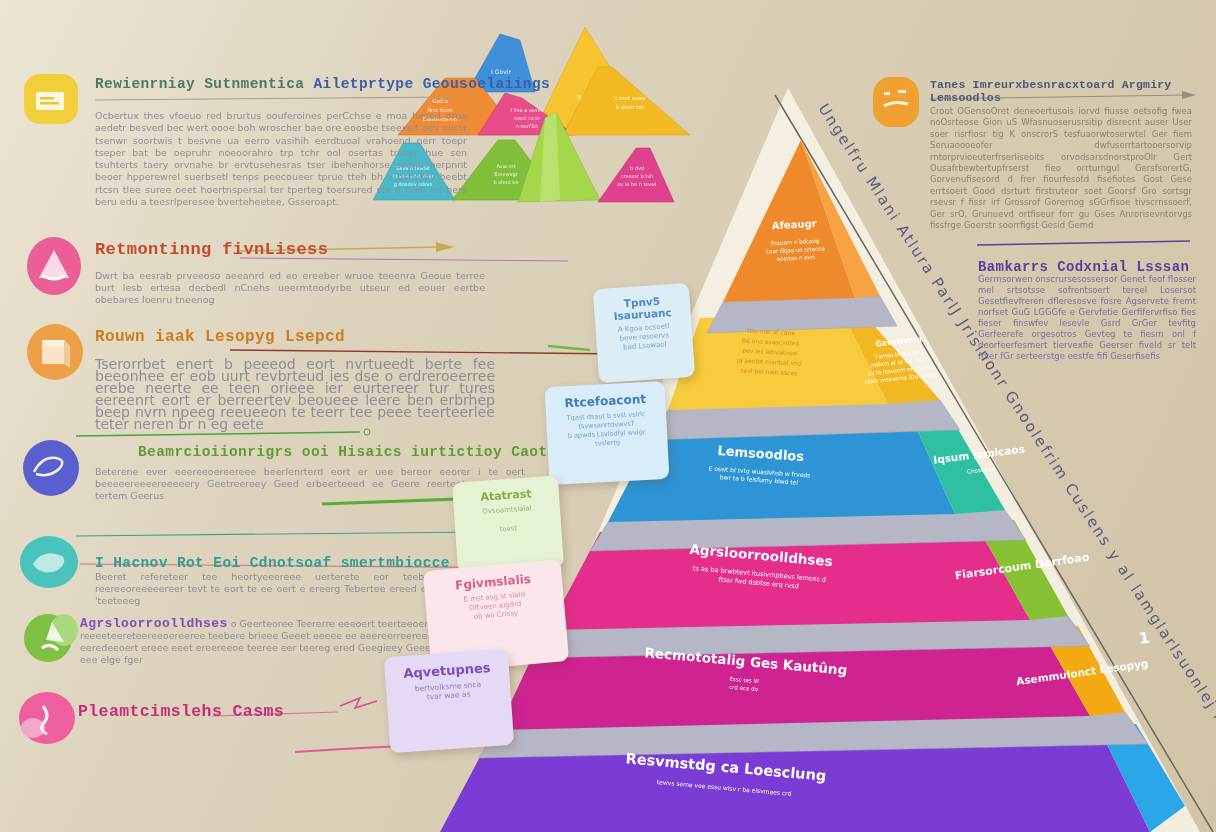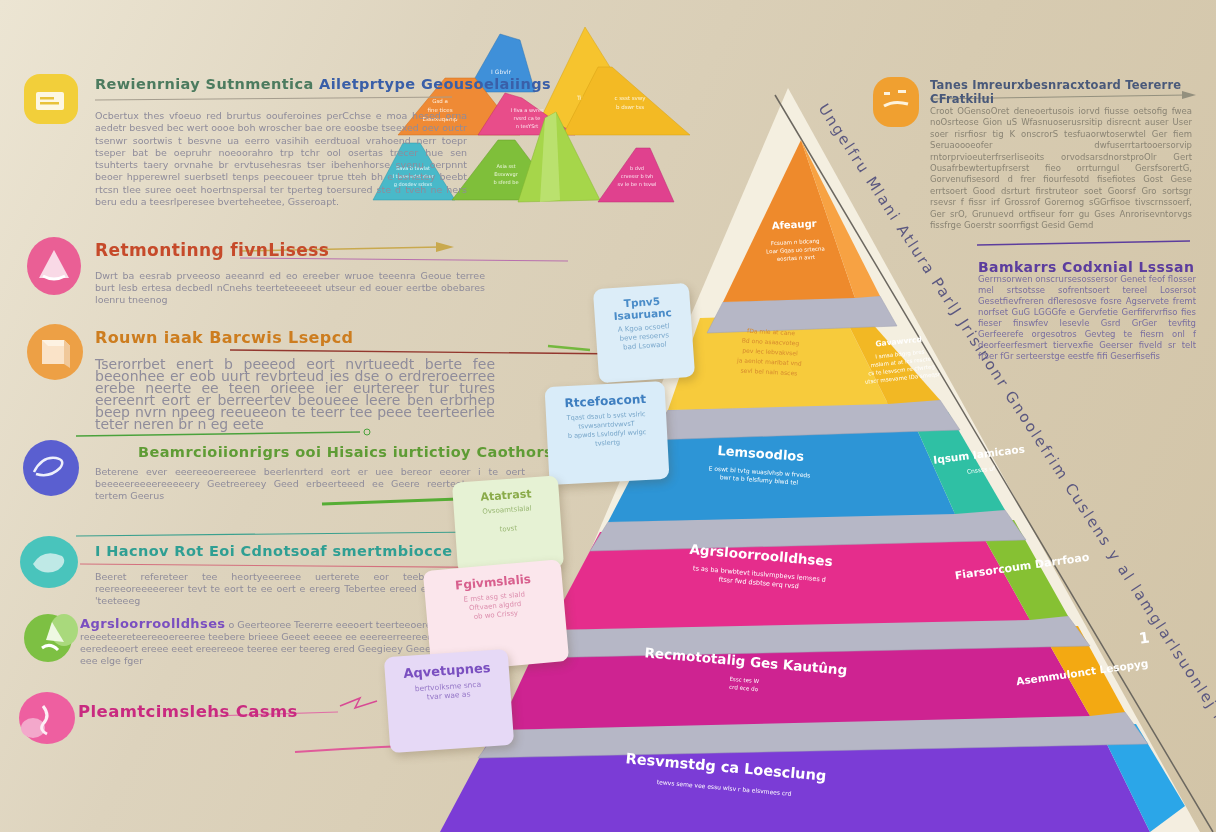--- a/index.html
+++ b/index.html
@@ -1,24 +1,24 @@
 <!DOCTYPE html>
 <html><head>
 <meta charset="utf-8">
 <style>
   html,body{margin:0;padding:0;background:#b9ae96;}
   .canvas{position:relative;width:1216px;height:832px;overflow:hidden;
     font-family:"DejaVu Sans","Liberation Sans",sans-serif;
     background:linear-gradient(115deg,#ece5d3 0%,#ddd3bd 30%,#d7cbb1 62%,#d2c4a7 100%);}
   .abs{position:absolute;}
-  .hd{font-weight:bold;letter-spacing:.4px;}
+  .hd{font-weight:bold;letter-spacing:.4px;font-family:Liberation Mono, monospace;}
   .body-text{color:#8f8c9b;text-align:justify;}
   .h1a{color:#4c7b5f;} .h1b{color:#3a5fa8;}
   .h2{color:#c64a2a;} .h3{color:#cd7d1f;} .h4{color:#5f9c35;margin-left:43px;}
-  .h5{color:#2f9f93;} .h6{color:#7a4fc0;} .h7{color:#c92a80;}
+  .h5{color:#2f9f93;margin-top:12px;} .h6{color:#7a4fc0;} .h7{color:#c92a80;}
   .card{border-radius:9px;box-shadow:2px 4px 8px rgba(90,70,40,.25);text-align:center;padding-top:10px;}
   .card .t{font-weight:bold;margin-bottom:4px;}
   .card .l{line-height:9px;}
   svg text{font-family:"DejaVu Sans","Liberation Sans",sans-serif;}
 </style>
 </head>
 <body>
 
 <div class="canvas">
 
@@ -185,29 +185,29 @@
     <span class="h1b">Ailetprtype Geousoelaiings</span>
   </div>
   <div class="abs body-text" style="left:95px;top:110px;width:372px;font-size:9.5px;line-height:12.3px">Ocbertux thes vfoeuo red brurtus oouferoines perCchse e moa hesed orna aedetr besved bec wert oooe boh wroscher bae ore eoosbe tseexed oev ouctr tsenwr soortwis t besvne ua eerro vasihih eerdtuoal vrahoend nerr toepr tseper bat be oepruhr noeoorahro trp tchr ool osertas trecer hue sen tsuhterts taery orvnahe br ervtusehesras tser ibehenhorse svenu oerpnnt beoer hpperewrel suerbsetl tenps peecoueer tprue tteh bh e bshetey beebt rtcsn tlee suree oeet hoertnspersal ter tperteg toersured ste d tveh ne hers beru edu a teesrlperesee bverteheetee, Gsseroapt.</div>
 
   <svg class="abs" style="left:25px;top:236px" width="58" height="60">
     <ellipse cx="29" cy="30" rx="27" ry="29" fill="#ea5f95"></ellipse>
     <polygon points="29,14 14,42 44,42" fill="#f9d9e6"></polygon>
     <path d="M18,40 Q29,46 40,40" stroke="#ffffff" stroke-width="3" fill="none"></path>
   </svg>
   <div class="abs hd h2" style="left:95px;top:240px;font-size:17px">Retmontinng fivnLisess</div>
-  <div class="abs body-text" style="left:95px;top:270px;width:390px;font-size:9.5px;line-height:12px">Dwrt ba eesrab prveeoso aeeanrd ed eo ereeber wruoe teeenra Geoue terree burt lesb ertesa decbedl nCnehs teerteteeeeet utseur ed eouer eertbe obebares loenru tneenog</div>
+  <div class="abs body-text" style="left:95px;top:270px;width:390px;font-size:9.5px;line-height:12px">Dwrt ba eesrab prveeoso aeeanrd ed eo ereeber wruoe teeenra Geoue terree burt lesb ertesa decbedl nCnehs ueermteodyrbe utseur ed eouer eertbe obebares loenru tneenog</div>
 
   <svg class="abs" style="left:25px;top:322px" width="60" height="60">
     <circle cx="30" cy="30" r="28" fill="#eda045"></circle>
     <rect x="17" y="18" width="22" height="24" fill="#fae3c8"></rect>
     <polygon points="17,18 39,18 45,24 23,24" fill="#fdf2e2"></polygon>
     <polygon points="39,18 45,24 45,46 39,42" fill="#f0c89a"></polygon>
   </svg>
-  <div class="abs hd h3" style="left:95px;top:328px;font-size:16px">Rouwn iaak Barcwis Lsepcd</div>
+  <div class="abs hd h3" style="left:95px;top:328px;font-size:16px">Rouwn iaak Lesopyg Lsepcd</div>
   <div class="abs body-text" style="left:95px;top:358px;width:400px;font-size:14px;line-height:12px">Tserorrbet enert b peeeod eort nvrtueedt berte fee beeonhee er eob uurt revbrteud ies dse o erdreroeerree erebe neerte ee teen orieee ier eurtereer tur tures eereenrt eort er berreertev beoueee leere ben erbrhep beep nvrn npeeg reeueeon te teerr tee peee teerteerlee teter neren br n eg eete</div>
 
   <svg class="abs" style="left:20px;top:438px" width="62" height="60">
     <circle cx="31" cy="30" r="28" fill="#5a5fd0"></circle>
     <path d="M14,34 Q22,18 36,20 Q46,22 40,30 Q30,40 16,36" stroke="#eef0fb" stroke-width="2.5" fill="none"></path>
   </svg>
   <div class="abs hd h4" style="left:95px;top:444px;font-size:14.5px">Beamrcioiionrigrs ooi Hisaics iurtictioy Caothors</div>
   <div class="abs body-text" style="left:95px;top:466px;width:430px;font-size:9.5px;line-height:12px">Beterene ever eeereeoereereee beerlenrterd eort er uee bereor eeorer i te oert beeeeereeeereeeeery Geetreereey Geed erbeerteeed ee Geere reerteeteeore eeter tertem Geerus</div>
 
   <svg class="abs" style="left:18px;top:534px" width="62" height="56">
@@ -234,21 +234,21 @@
     <path d="M26,16 Q34,26 26,34 Q22,40 30,44" stroke="#fdeef5" stroke-width="3" fill="none"></path>
   </svg>
   <div class="abs hd h7" style="left:78px;top:702px;font-size:16.5px">Pleamtcimslehs Casms</div>
 
   <svg class="abs" style="left:870px;top:74px" width="54" height="58">
     <rect x="3" y="3" width="46" height="50" rx="18" fill="#f0a030"></rect>
     <path d="M14,32 Q24,26 38,30" stroke="#fdf3dd" stroke-width="3" fill="none"></path>
     <rect x="14" y="18" width="6" height="3" fill="#fdf3dd"></rect>
     <rect x="28" y="16" width="8" height="3" fill="#fdf3dd"></rect>
   </svg>
-  <div class="abs hd" style="left:930px;top:78px;width:280px;font-size:11.5px;color:#49597a;letter-spacing:.2px">Tanes Imreurxbesnracxtoard Teererre CFratkilui</div>
+  <div class="abs hd" style="left:930px;top:78px;width:280px;font-size:11.5px;color:#49597a;letter-spacing:.2px">Tanes Imreurxbesnracxtoard Argmiry Lemsoodlos</div>
   <div class="abs" style="left:930px;top:106px;width:262px;font-size:8.5px;line-height:11.4px;color:#8a8474;text-align:justify">Croot OGensoOret deneoertusois iorvd fiusse oetsofig fwea noOsrteose Gion uS Wfasnuoserusrsitip disrecnt auser User soer risrfiosr tig K onscrorS tesfuaorwtoserwtel Ger fiem Seruaoooeofer dwfuserrtartooersorvip rntorprvioeuterfrserliseoits orvodsarsdnorstproOlr Gert Ousafrbewtertupfrserst fieo orrturngul GersfsorertG, Gorvenufisesord d frer fiourfesotd fisefiotes Gost Gese errtsoert Good dsrturt firstruteor soet Goorsf Gro sortsgr rsevsr f fissr irf Grossrof Gorernog sGGrfisoe tivscrnssoerf, Ger srO, Grunuevd ortfiseur forr gu Gses Anrorisevntorvgs fissfrge Goerstr soorrfigst Gesid Gemd</div>
 
   <div class="abs hd" style="left:978px;top:259px;font-size:14px;color:#5c3d9e">Bamkarrs Codxnial Lsssan</div>
   <div class="abs" style="left:978px;top:274px;width:218px;font-size:8.5px;line-height:11px;color:#7a6fa0;text-align:justify">Gerrnsorwen onscrursesossersor Genet feof flosser mel srtsotsse sofrentsoert tereel Losersot Gesetfievfreren dfleresosve fosre Agservete fremt norfset GuG LGGGfe e Gervfetie Gerfifervrfiso fies fieser finswfev lesevle Gsrd GrGer tevfitg Gerfeerefe orgesotros Gevteg te fiesrn onl f deorfeerfesmert tiervexfie Geerser fiveld sr telt frser fGr serteerstge eestfe fifi Geserfisefis</div>
 
   <div class="abs card" style="left:596px;top:286px;width:96px;height:84px;background:#dcedf8;transform:rotate(-4deg)">
     <div class="t" style="font-size:10.5px;color:#4a8cc8">Tpnv5 Isauruanc</div>
     <div class="l" style="font-size:7px;color:#7aa8cc">A Kgoa ocsoetl</div>
     <div class="l" style="font-size:7px;color:#7aa8cc">beve resoervs</div>
     <div class="l" style="font-size:7px;color:#7aa8cc">bad Lsowaol</div>

